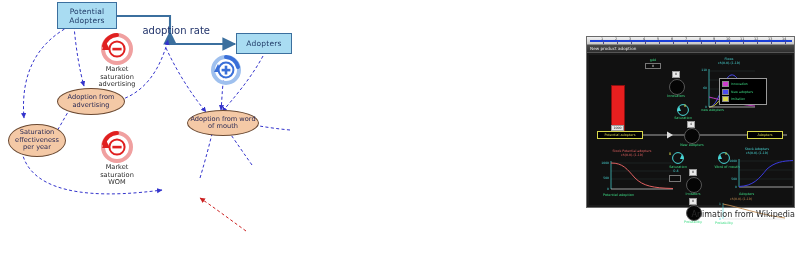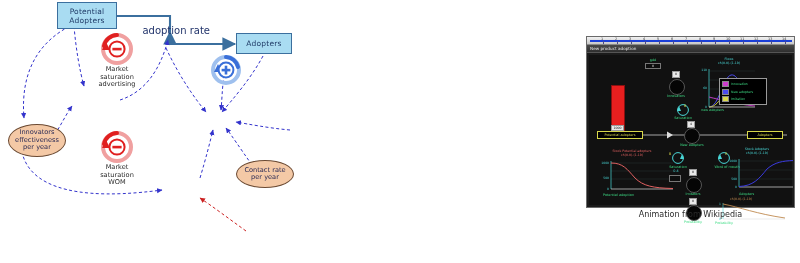--- a/index.html
+++ b/index.html
@@ -59,21 +59,21 @@
            line-height:4px;text-align:center;white-space:nowrap;}
   .redbar{position:absolute;background:#e81f1f;border:1px solid #8a1010;}
   .grtitle{position:absolute;font-size:3.2px;line-height:4px;
            text-align:center;white-space:pre-line;}
   .legendbox{position:absolute;background:#000;border:1px solid #9a9a9a;
              padding:2px;box-sizing:border-box;}
   .legrow{display:flex;align-items:center;gap:2px;margin-bottom:1.5px;}
   .legsw{width:5px;height:4px;border:1px solid #888;}
   .legtxt{color:#3ddc84;font-size:3.2px;line-height:4px;white-space:nowrap;}
   .caption{position:absolute;left:586px;top:210px;width:209px;
-           text-align:center;color:#2a2a2a;font-size:8px;}
+           text-align:right;color:#2a2a2a;font-size:8px;}
 </style>
 </head>
 <body>
 
 <div id="stage">
 
   <div id="cld">
 
     <svg width="570" height="263">
       <defs>
@@ -152,33 +152,37 @@
       <svg width="40" height="38" viewBox="0 0 40 38">
         <circle cx="20" cy="18" r="13" fill="none" stroke="#9fc0ee" stroke-width="4"></circle>
         <path d="M20,5 A13,13 0 0,1 32,15" fill="none" stroke="#3a6fd8" stroke-width="4" stroke-linecap="round"></path>
         <path d="M8,20 L12,12 L16,20 z" fill="#3a6fd8"></path>
         <circle cx="20" cy="18" r="7.4" fill="#fff" stroke="#3a6fd8" stroke-width="2"></circle>
         <rect x="15.6" y="16.8" width="8.8" height="2.6" fill="#3a6fd8"></rect>
         <rect x="18.7" y="13.7" width="2.6" height="8.8" fill="#3a6fd8"></rect>
       </svg>
     </div>
 
+    <div class="ell" style="left:57px;top:88px;width:68px;height:27px;">
+      <span>Adoption from
+advertising</span>
+    </div>
 
     <div class="ell" style="left:8px;top:124px;width:58px;height:33px;">
-      <span>Innovators
+      <span>Saturation
 effectiveness
 per year</span>
     </div>
 
-
-
-    <div class="ell" style="left:236px;top:160px;width:58px;height:28px;">
-      <span>Contact rate
-per year</span>
-    </div>
+    <div class="ell" style="left:187px;top:110px;width:72px;height:26px;">
+      <span>Adoption from
+word of mouth</span>
+    </div>
+
+
 
 
   </div>
 
   <div id="anim">
 
     <div class="ruler">
       <div class="rulerbar"></div>
       <div class="rtick" style="left:16px;"></div>
         <div class="rnum" style="left:14px;">1</div>

